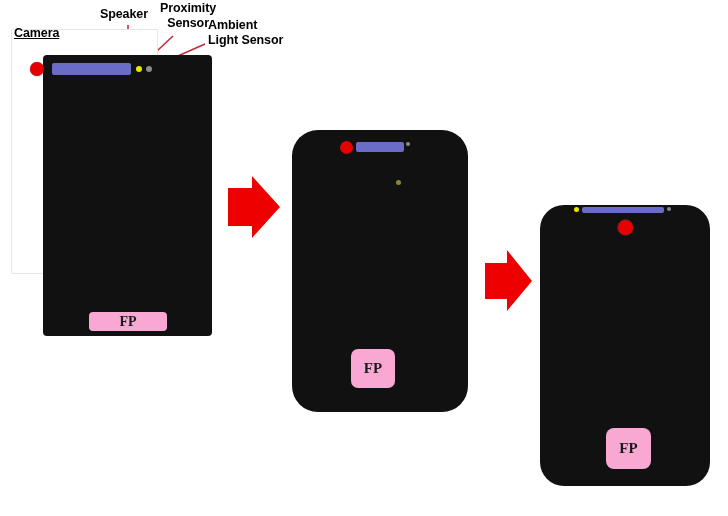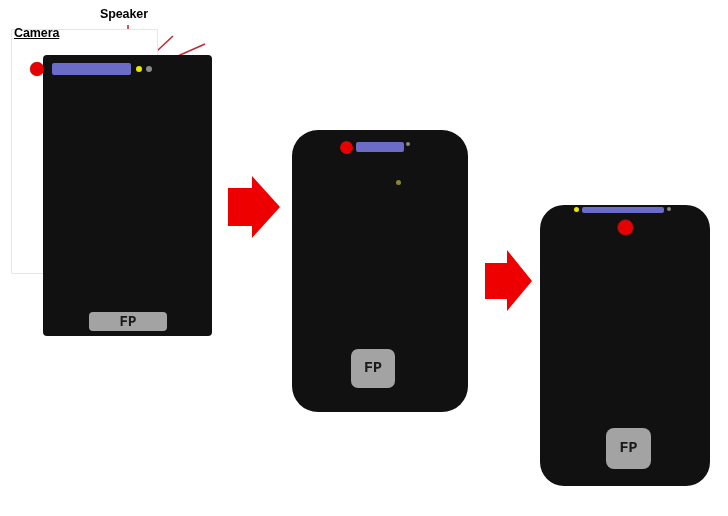--- a/index.html
+++ b/index.html
@@ -75,23 +75,23 @@
     z-index: 30;
   }
   .als-dot {
     position: absolute;
     background: #8a8a8a;
     border-radius: 50%;
     z-index: 30;
   }
   .fp-btn {
     position: absolute;
-    background: #a3a3a3;
+    background: #f9a8d4;
     color: #1a1a1a;
-    font-family: Liberation Mono, monospace;
+    font-family: Liberation Serif, serif;
     font-weight: bold;
     display: flex;
     align-items: center;
     justify-content: center;
     z-index: 30;
     box-sizing: border-box;
   }
   .ghost-dot {
     position: absolute;
     background: #eaea4a;
@@ -188,21 +188,25 @@
 
     <path d="M228,188 L252,188 L252,176 L280,207 L252,238 L252,226 L228,226 Z" fill="#ee0000"></path>
 
     <path d="M485,263 L507,263 L507,250 L532,281 L507,311 L507,299 L485,299 Z" fill="#ee0000"></path>
   </svg>
 
   <div class="callout" id="label-camera">Camera</div>
 
   <div class="callout" id="label-speaker">Speaker</div>
 
-
+  <div class="callout" id="label-prox">Proximity
+Sensor</div>
+
+  <div class="callout" id="label-ambient">Ambient
+Light Sensor</div>
 
   <div class="phone" id="phone-1"></div>
   <div class="screen" id="phone-1-screen"></div>
   <div class="cam-dot" id="phone-1-camera"></div>
   <div class="speaker-bar" id="phone-1-speaker"></div>
   <div class="prox-dot" id="phone-1-prox"></div>
   <div class="als-dot" id="phone-1-als"></div>
   <div class="fp-btn" id="phone-1-fp">FP</div>
 
   <div class="phone" id="phone-2"></div>

